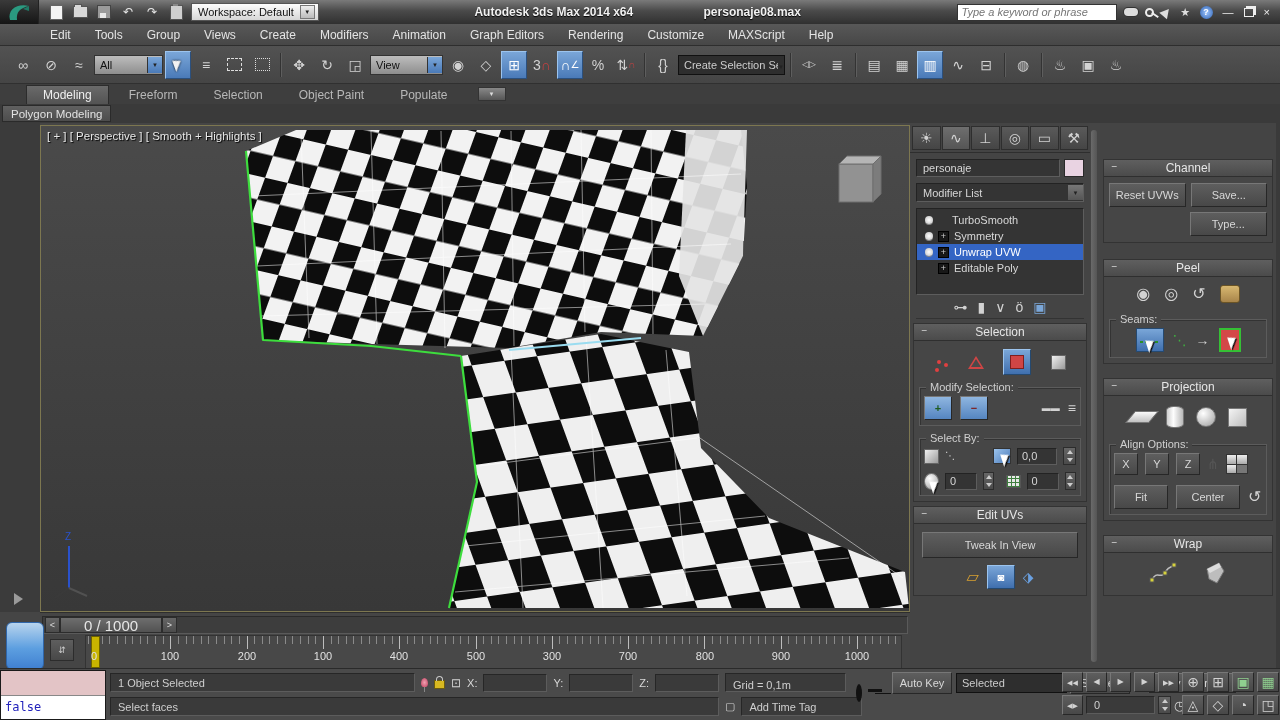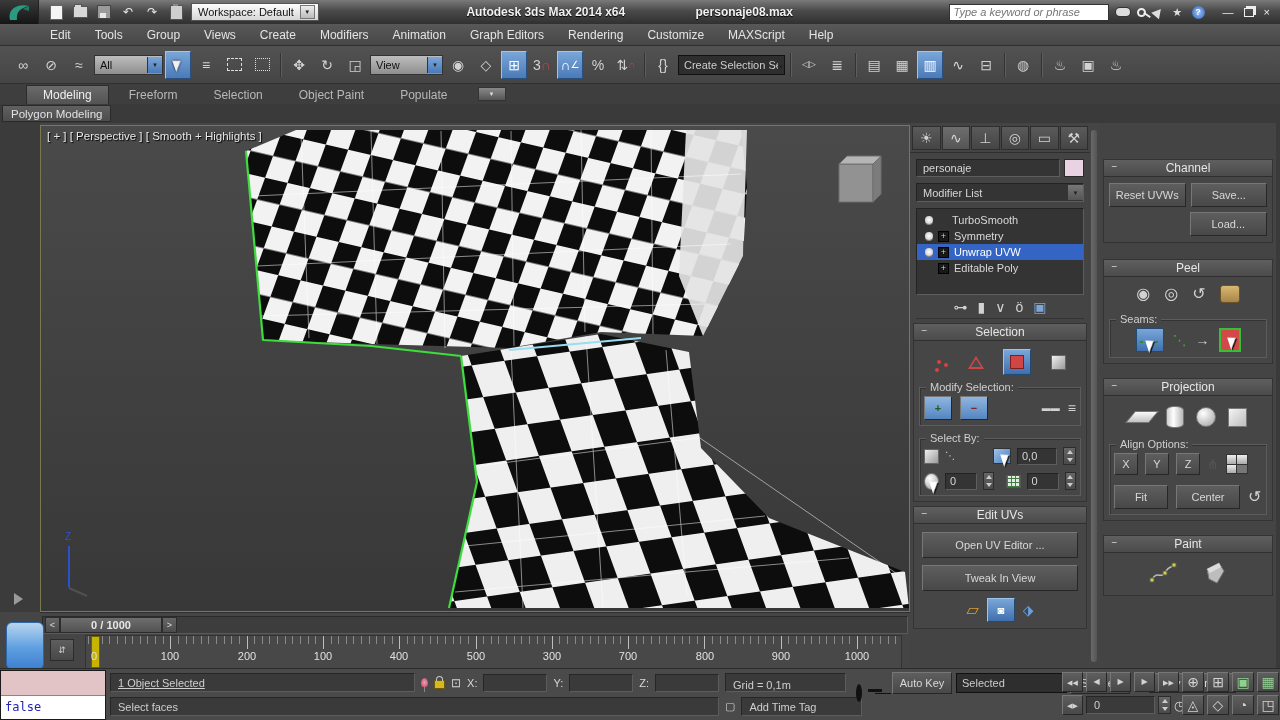--- a/index.html
+++ b/index.html
@@ -16,21 +16,21 @@
   .i-folder::before{content:"";position:absolute;left:0;top:-3px;width:6px;height:2px;background:#d8d8d8;border:1px solid #555;border-bottom:none;}
   .i-floppy{width:12px;height:12px;background:#9a9a9a;border:1px solid #444;position:relative;}
   .i-floppy::before{content:"";position:absolute;left:2px;bottom:0;width:6px;height:5px;background:#e8e8e8;}
   .i-clip{width:11px;height:13px;background:#cfcfcf;border:1px solid #555;position:relative;}
   .i-clip::before{content:"";position:absolute;left:2px;top:-2px;width:5px;height:2px;background:#888;}
   .dd-light{background:linear-gradient(#fdfdfd,#d6d6d6);border:1px solid #555;color:#111;height:16px;display:flex;align-items:center;padding:0 3px 0 6px;}
   .dd-light .caret{margin-left:6px;width:13px;height:12px;background:linear-gradient(#eee,#bbb);border:1px solid #777;display:flex;align-items:center;justify-content:center;}
   .caret::before{content:"▼";font-size:6px;color:#222;}
   #title-text{flex:1;text-align:center;color:#f2f2f2;font-weight:bold;font-size:12px;text-shadow:0 1px 1px #000;}
   #doc-text{font-weight:bold;color:#f2f2f2;margin-left:30px;padding-left:37px;}
-  #search-wrap{display:flex;align-items:center;gap:7px;margin:0 8px;}
+  #search-wrap{display:flex;align-items:center;gap:7px;margin:0 0;}
   #search-input{width:150px;height:15px;background:#fff;border:1px solid #333;font-style:italic;color:#777;font-size:11px;padding:0 4px;font-family:"Liberation Sans",sans-serif;}
   .tb-ico{color:#ddd;font-size:11px;width:15px;text-align:center;}
   .i-binoc{width:14px;height:8px;border-radius:4px;background:#ddd;box-shadow:0 0 0 1px #333;}
   .i-key{width:5px;height:5px;border:2px solid #eee;border-radius:50%;position:relative;}
   .i-key::after{content:"";position:absolute;left:4px;top:4px;width:8px;height:2px;background:#eee;transform:rotate(35deg);}
   .i-sat{width:0;height:0;border-left:5px solid transparent;border-right:5px solid transparent;border-bottom:9px solid #ddd;transform:rotate(40deg);}
   .i-help{width:13px;height:13px;border-radius:50%;background:radial-gradient(#9fc6ff,#2b5fb0);color:#fff;font-size:9px;font-weight:bold;display:flex;align-items:center;justify-content:center;}
   .winbtns{display:flex;align-items:center;gap:10px;margin:0 10px;color:#eee;font-size:11px;}
   .i-restore{width:8px;height:7px;border:1px solid #eee;box-shadow:2px -2px 0 -0px #eee;}
   
@@ -99,21 +99,21 @@
   .gridico{width:14px;height:11px;background:
      repeating-linear-gradient(90deg,#3f7f3f 0 1px,transparent 1px 4px),
      repeating-linear-gradient(0deg,#3f7f3f 0 1px,transparent 1px 4px),#e8e8e8;border:1px solid #555;}
   .vtx{width:4px;height:4px;border-radius:50%;background:#e04040;box-shadow:7px 3px 0 #e04040,-2px 8px 0 #e04040;}
   .tri{width:0;height:0;border-left:8px solid transparent;border-right:8px solid transparent;border-bottom:13px solid #d04545;position:relative;}
   .tri::after{content:"";position:absolute;left:-5px;top:3px;border-left:5px solid transparent;border-right:5px solid transparent;border-bottom:8px solid #4a4a4a;}
   
   #timeline{left:40px;top:612px;width:870px;height:56px;background:#454545;box-sizing:border-box;border-top:1px solid #2e2e2e;}
   #slider-track{position:absolute;left:2px;top:3px;width:864px;height:16px;background:#3d3d3d;border:1px solid;border-color:#2a2a2a #5a5a5a #5a5a5a #2a2a2a;display:flex;align-items:center;}
   .sl-btn{width:13px;height:14px;background:linear-gradient(#666,#4c4c4c);border:1px solid #2c2c2c;color:#ddd;font-size:9px;display:flex;align-items:center;justify-content:center;}
-  #sl-handle{width:100px;height:14px;background:linear-gradient(#6e6e6e,#525252);border:1px solid #2c2c2c;color:#e6e6e6;display:flex;align-items:center;justify-content:center;font-size:11px;font-weight:bold;}
+  #sl-handle{width:100px;height:14px;background:linear-gradient(#6e6e6e,#525252);border:1px solid #2c2c2c;color:#e6e6e6;display:flex;align-items:center;justify-content:center;font-size:15px;}
   #mini-curve{position:absolute;left:10px;top:26px;width:22px;height:20px;background:linear-gradient(#5e5e5e,#484848);border:1px solid #2c2c2c;color:#ccc;font-size:9px;display:flex;align-items:center;justify-content:center;}
   #ruler{position:absolute;left:45px;top:22px;width:815px;height:32px;background:#484848;border:1px solid #333;}
   #ticks-minor{position:absolute;left:0;top:0;width:100%;height:8px;background:repeating-linear-gradient(90deg,#8a8a8a 0 1px,transparent 1px 7.63px);background-position:8px 0;}
   #ticks-major{position:absolute;left:0;top:0;width:100%;height:13px;background:repeating-linear-gradient(90deg,#bdbdbd 0 1px,transparent 1px 76.3px);background-position:8px 0;}
   .tlabel{position:absolute;top:14px;transform:translateX(-50%);color:#e0e0e0;font-size:11px;}
   #time-marker{position:absolute;left:5px;top:0;width:7px;height:30px;background:#c8b400;border:1px solid #6e6200;}
   #overlay-blue{position:absolute;left:6px;top:622px;width:36px;height:46px;border-radius:6px;background:linear-gradient(#b8d4ee,#5d9fe0 55%,#3f7fd0);border:1px solid #2f66aa;}
   
   #statusbar{left:0;top:668px;width:1280px;height:52px;background:#4a4a4a;border-top:1px solid #2a2a2a;box-sizing:border-box;}
   #listener{position:absolute;left:0;top:1px;width:106px;height:50px;border:1px solid #1a1a1a;box-sizing:border-box;display:flex;flex-direction:column;}
@@ -529,21 +529,20 @@
       </div>
     </div>
   </div>
 
   <div class="rollout">
     <div class="ro-head">
       <span class="minus"></span>
       <span class="t">Edit UVs</span>
     </div>
     <div style="padding:8px 8px 6px 8px;display:flex;flex-direction:column;gap:7px;">
-      <span class="pbtn" style="height:24px;">Open UV Editor ...</span>
       <span class="pbtn" style="height:24px;">Tweak In View</span>
       <div class="row" style="justify-content:center;gap:8px;">
         <span class="g" style="color:#d8a030;font-size:16px;">▱</span>
         <span class="pbtn on" style="width:26px;height:22px;">
             <span class="g" style="font-size:11px;color:#fff;">◙</span>
           </span>
         <span class="g" style="color:#6aa0e0;font-size:14px;">⬗</span>
       </div>
     </div>
   </div>
@@ -558,21 +557,21 @@
       <span class="minus"></span>
       <span class="t">Channel</span>
     </div>
     <div style="padding:6px 5px 6px 5px;">
       <div class="row" style="gap:5px;">
         <span class="pbtn" style="flex:1;height:22px;">Reset UVWs</span>
         <span class="pbtn" style="flex:1;height:22px;">Save...</span>
       </div>
       <div class="row" style="gap:5px;margin-top:5px;">
         <span style="flex:1;"></span>
-        <span class="pbtn" style="flex:1;height:22px;">Load...</span>
+        <span class="pbtn" style="flex:1;height:22px;">Type...</span>
       </div>
     </div>
   </div>
 
   <div class="rollout" style="margin-top:16px;">
     <div class="ro-head">
       <span class="minus"></span>
       <span class="t">Peel</span>
     </div>
     <div class="row" style="justify-content:center;gap:14px;padding:8px 0 4px 0;">
@@ -625,21 +624,21 @@
         <span class="pbtn" style="width:52px;height:22px;">Fit</span>
         <span class="pbtn" style="width:62px;height:22px;">Center</span>
         <span class="g" style="font-size:16px;">↺</span>
       </div>
     </div>
   </div>
 
   <div class="rollout" style="margin-top:14px;">
     <div class="ro-head">
       <span class="minus"></span>
-      <span class="t">Paint</span>
+      <span class="t">Wrap</span>
     </div>
     <div class="row" style="justify-content:center;gap:26px;padding:8px 0 10px 0;">
       <svg width="28" height="24" viewBox="0 0 28 24">
         <path d="M3,19 C8,8 12,20 17,10 C20,5 24,6 25,4" stroke="#bdbdbd" stroke-width="1.5" fill="none"></path>
         <rect x="1" y="17" width="4" height="4" fill="#d6d23c" stroke="#555"></rect>
         <rect x="14" y="10" width="4" height="4" fill="#d6d23c" stroke="#555"></rect>
         <rect x="23" y="2" width="4" height="4" fill="#d6d23c" stroke="#555"></rect>
       </svg>
       <svg width="24" height="24" viewBox="0 0 24 24">
         <path d="M4,8 L16,2 L21,10 L14,22 L6,18 Z" fill="#bdbdbd" stroke="#777"></path>
@@ -681,21 +680,21 @@
 <div id="statusbar" class="abs">
   <div id="listener">
     <div class="pink"></div>
     <div class="white">
         <span>false</span>
       </div>
   </div>
 
   
   <div class="srow" style="left:110px;top:4px;">
-    <span class="sfield" style="width:296px;height:17px;text-decoration:underline;">
+    <span class="sfield" style="width:296px;height:17px;">
         <span>1 Object Selected</span>
       </span>
     <span class="i-pin"></span>
     <span class="i-lock"></span>
     <span class="g" style="font-size:12px;">⊡</span>
     <span>X:</span>
     <span class="sfield coordfield"></span>
     <span>Y:</span>
     <span class="sfield coordfield"></span>
     <span>Z:</span>

